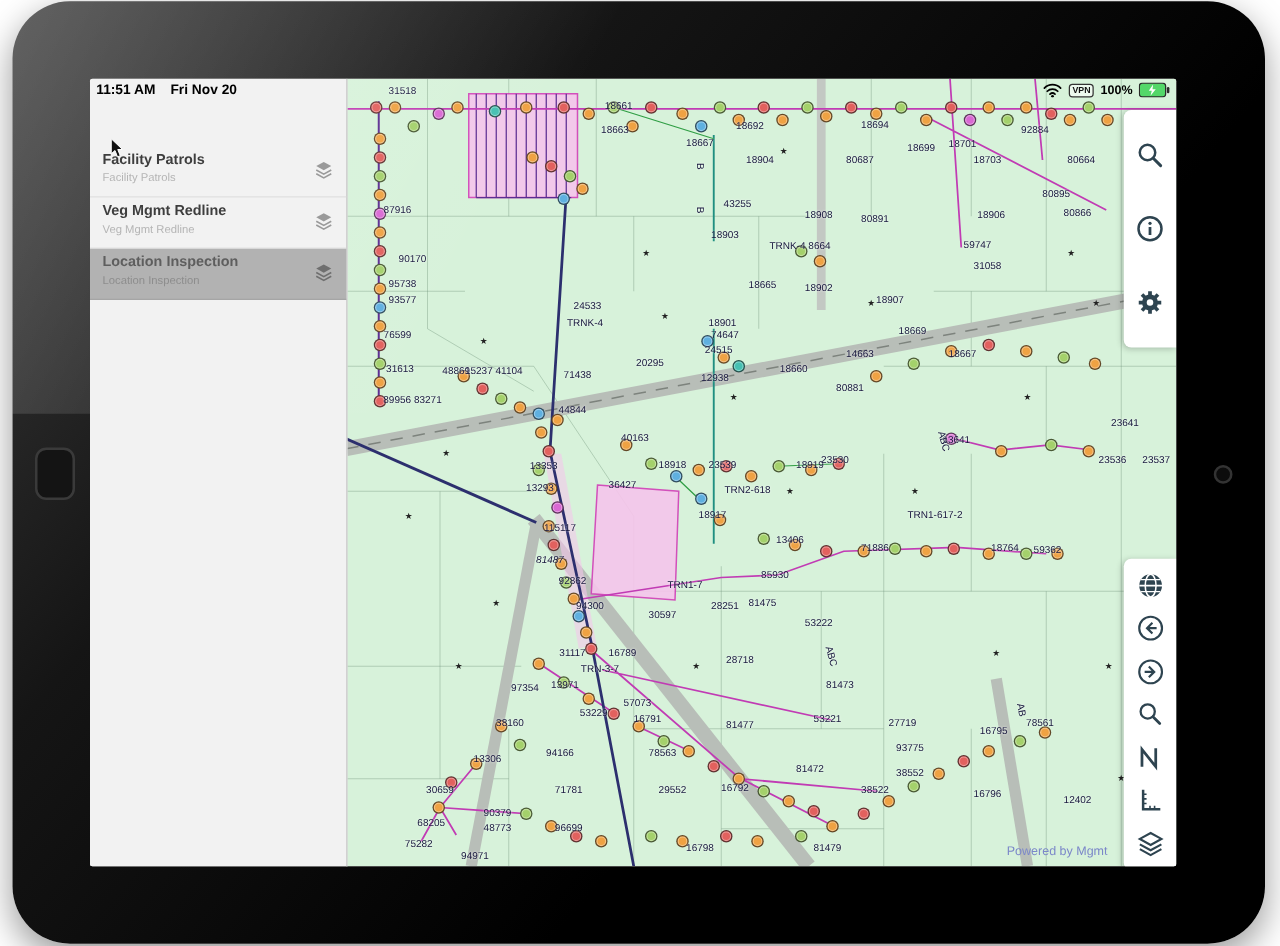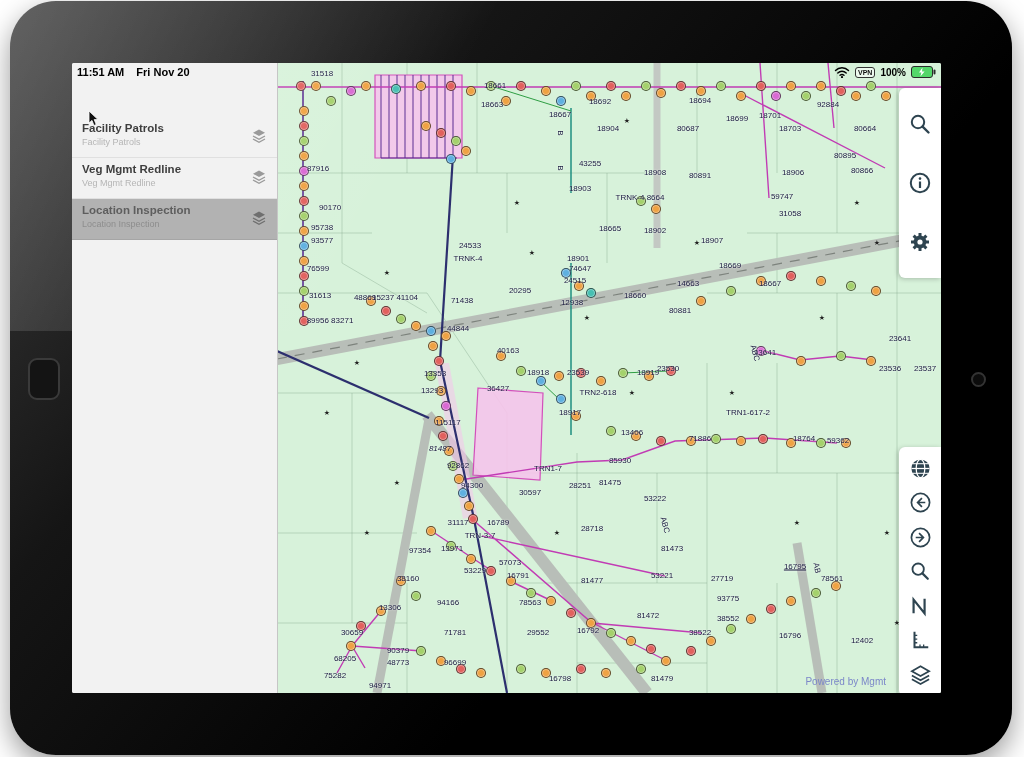--- a/index.html
+++ b/index.html
@@ -346,21 +346,21 @@
           <div class="lbl" style="left: 385px; top: 512px;">53221</div>
           <div class="lbl" style="left: 198px; top: 507px;">53229</div>
           <div class="lbl" style="left: 233px; top: 499px;">57073</div>
           <div class="lbl" style="left: 241px; top: 512px;">16791</div>
           <div class="lbl" style="left: 445px; top: 515px;">27719</div>
           <div class="lbl" style="left: 555px; top: 515px;">78561</div>
           <div class="lbl" style="left: 131px; top: 515px;">38160</div>
           <div class="lbl" style="left: 171px; top: 539px;">94166</div>
           <div class="lbl" style="left: 253px; top: 539px;">78563</div>
           <div class="lbl" style="left: 451px; top: 535px;">93775</div>
-          <div class="lbl" style="left: 518px; top: 503px; text-decoration: underline;">16795</div>
+          <div class="lbl" style="left: 518px; top: 522px;">16795</div>
           <div class="lbl" style="left: 113px; top: 544px;">13306</div>
           <div class="lbl" style="left: 315px; top: 517px;">81477</div>
           <div class="lbl" style="left: 371px; top: 552px;">81472</div>
           <div class="lbl" style="left: 451px; top: 555px;">38552</div>
           <div class="lbl" style="left: 311px; top: 567px;">16792</div>
           <div class="lbl" style="left: 423px; top: 569px;">38522</div>
           <div class="lbl" style="left: 75px; top: 569px;">30659</div>
           <div class="lbl" style="left: 178px; top: 569px;">71781</div>
           <div class="lbl" style="left: 261px; top: 569px;">29552</div>
           <div class="lbl" style="left: 121px; top: 587px;">90379</div>

